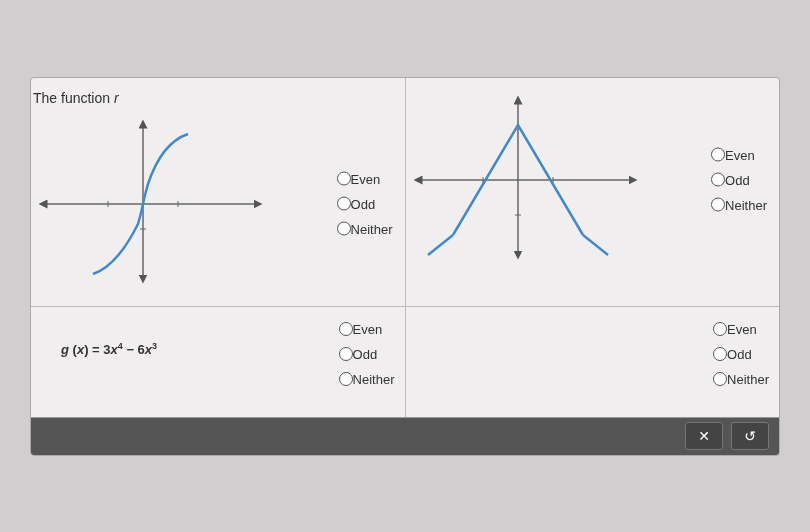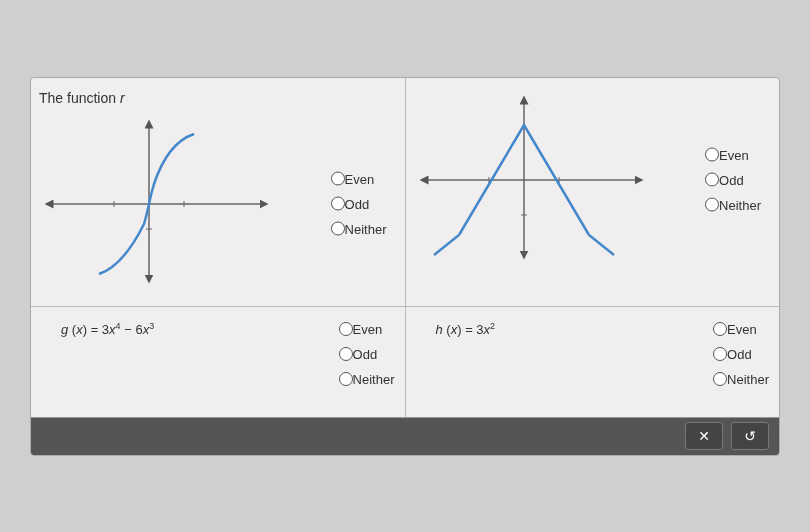--- a/index.html
+++ b/index.html
@@ -18,21 +18,21 @@
       border: 1px solid #aaa;
       border-radius: 4px;
       overflow: hidden;
     }
     .top-row {
       display: flex;
       border-bottom: 1px solid #bbb;
     }
     .cell {
       flex: 1;
-      padding: 12px 8px;
+      padding: 12px 2px;
       position: relative;
     }
     .cell-left {
       border-right: 1px solid #bbb;
     }
     .cell-title {
       font-size: 14px;
       color: #333;
       margin-bottom: 8px;
     }
@@ -77,21 +77,23 @@
       padding: 14px 10px 14px 20px;
       position: relative;
       min-height: 110px;
     }
     .bottom-cell-left {
       border-right: 1px solid #bbb;
     }
     .formula {
       font-size: 13px;
       color: #333;
+      margin-top: 20px;
       margin-left: 10px;
+      font-weight: bold;
     }
     .formula em {
       font-style: italic;
     }
     sup { font-size: 9px; }
     .bottom-radio-options {
       position: absolute;
       right: 10px;
       top: 15px;
       display: flex;
@@ -233,23 +235,20 @@
           <span>Odd</span>
         </label>
         <label class="radio-option">
           <div class="radio-circle"></div>
           <span>Neither</span>
         </label>
       </div>
     </div>
 
     <div class="bottom-cell">
-      <div class="formula">
-        <em>h</em> (<em>x</em>) = 3<em>x</em><sup>2</sup>
-      </div>
       <div class="bottom-radio-options">
         <label class="radio-option">
           <div class="radio-circle"></div>
           <span>Even</span>
         </label>
         <label class="radio-option">
           <div class="radio-circle"></div>
           <span>Odd</span>
         </label>
         <label class="radio-option">

